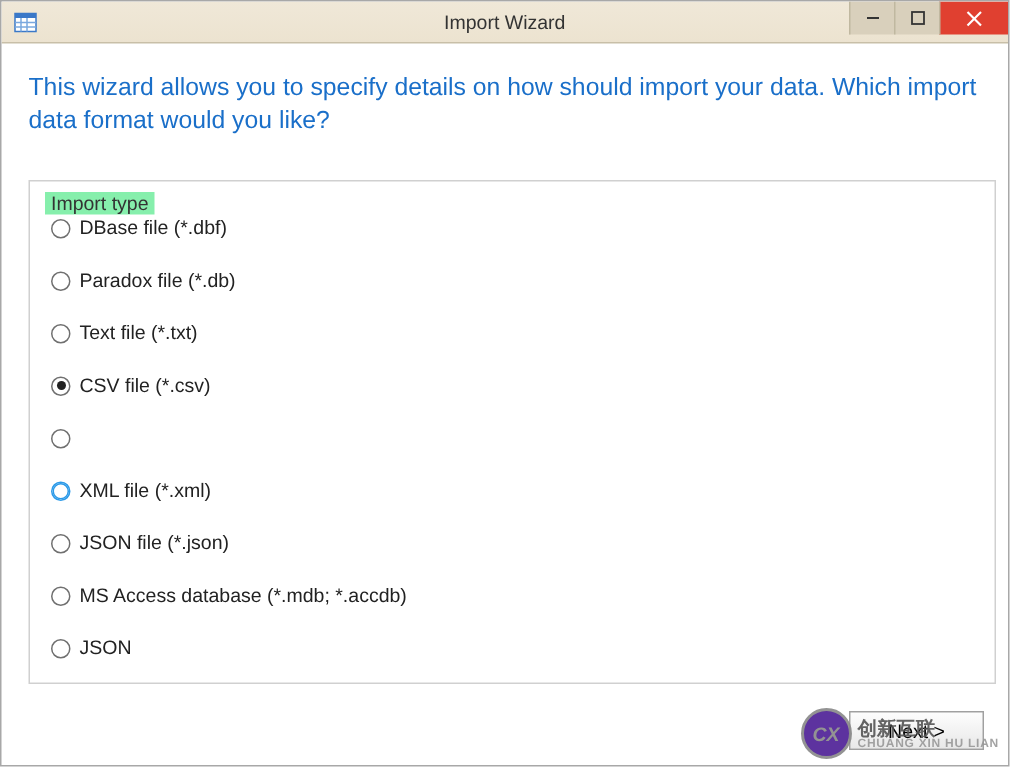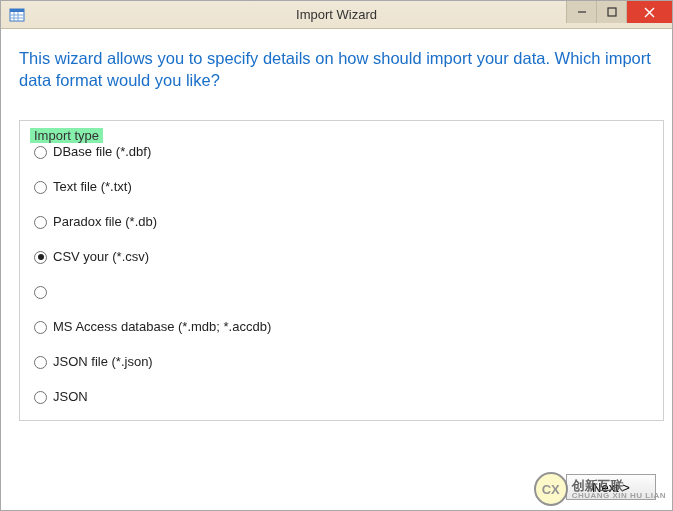--- a/index.html
+++ b/index.html
@@ -145,21 +145,22 @@
     .wm-circle {
       width: 34px; height: 34px;
       border: 2px solid #888;
       border-radius: 50%;
       display: flex;
       align-items: center;
       justify-content: center;
       color: #888;
       font-weight: bold;
       font-size: 13px;
-      background: #fef9c3;
+      background: #4c1d95;
+      font-style: italic;
     }
     .wm-text { font-size: 13px; color: #555; font-weight: 600; display:flex; flex-direction:column; line-height:1; }
     .wm-sub { font-size: 8px; color: #999; font-weight: 700; letter-spacing:0.5px; }
   </style>
 </head>
 <body>
 
 <div class="titlebar">
   <span class="icon">
     <svg width="16" height="16" viewBox="0 0 16 16">
@@ -197,40 +198,44 @@
 
   <div class="fieldset">
     <span class="legend">Import type</span>
 
     <div class="radio-row">
       <span class="radio-circle"></span>
       <span class="radio-label">DBase file (*.dbf)</span>
     </div>
     <div class="radio-row">
       <span class="radio-circle"></span>
+      <span class="radio-label">Paradox file (*.db)</span>
+    </div>
+    <div class="radio-row">
+      <span class="radio-circle"></span>
       <span class="radio-label">Text file (*.txt)</span>
     </div>
     <div class="radio-row">
-      <span class="radio-circle"></span>
-      <span class="radio-label">Paradox file (*.db)</span>
-    </div>
-    <div class="radio-row">
       <span class="radio-circle checked"></span>
-      <span class="radio-label">CSV your (*.csv)</span>
-    </div>
-    <div class="radio-row">
-      <span class="radio-circle"></span>
+      <span class="radio-label">CSV file (*.csv)</span>
+    </div>
+    <div class="radio-row">
+      <span class="radio-circle"></span>
+    </div>
+    <div class="radio-row">
+      <span class="radio-circle hover"></span>
+      <span class="radio-label">XML file (*.xml)</span>
+    </div>
+    <div class="radio-row">
+      <span class="radio-circle"></span>
+      <span class="radio-label">JSON file (*.json)</span>
     </div>
     <div class="radio-row">
       <span class="radio-circle"></span>
       <span class="radio-label">MS Access database (*.mdb; *.accdb)</span>
-    </div>
-    <div class="radio-row">
-      <span class="radio-circle"></span>
-      <span class="radio-label">JSON file (*.json)</span>
     </div>
     <div class="radio-row">
       <span class="radio-circle"></span>
       <span class="radio-label">JSON</span>
     </div>
   </div>
 </div>
 
 <div class="footer">
   <div class="next-btn">Next &gt;</div>

